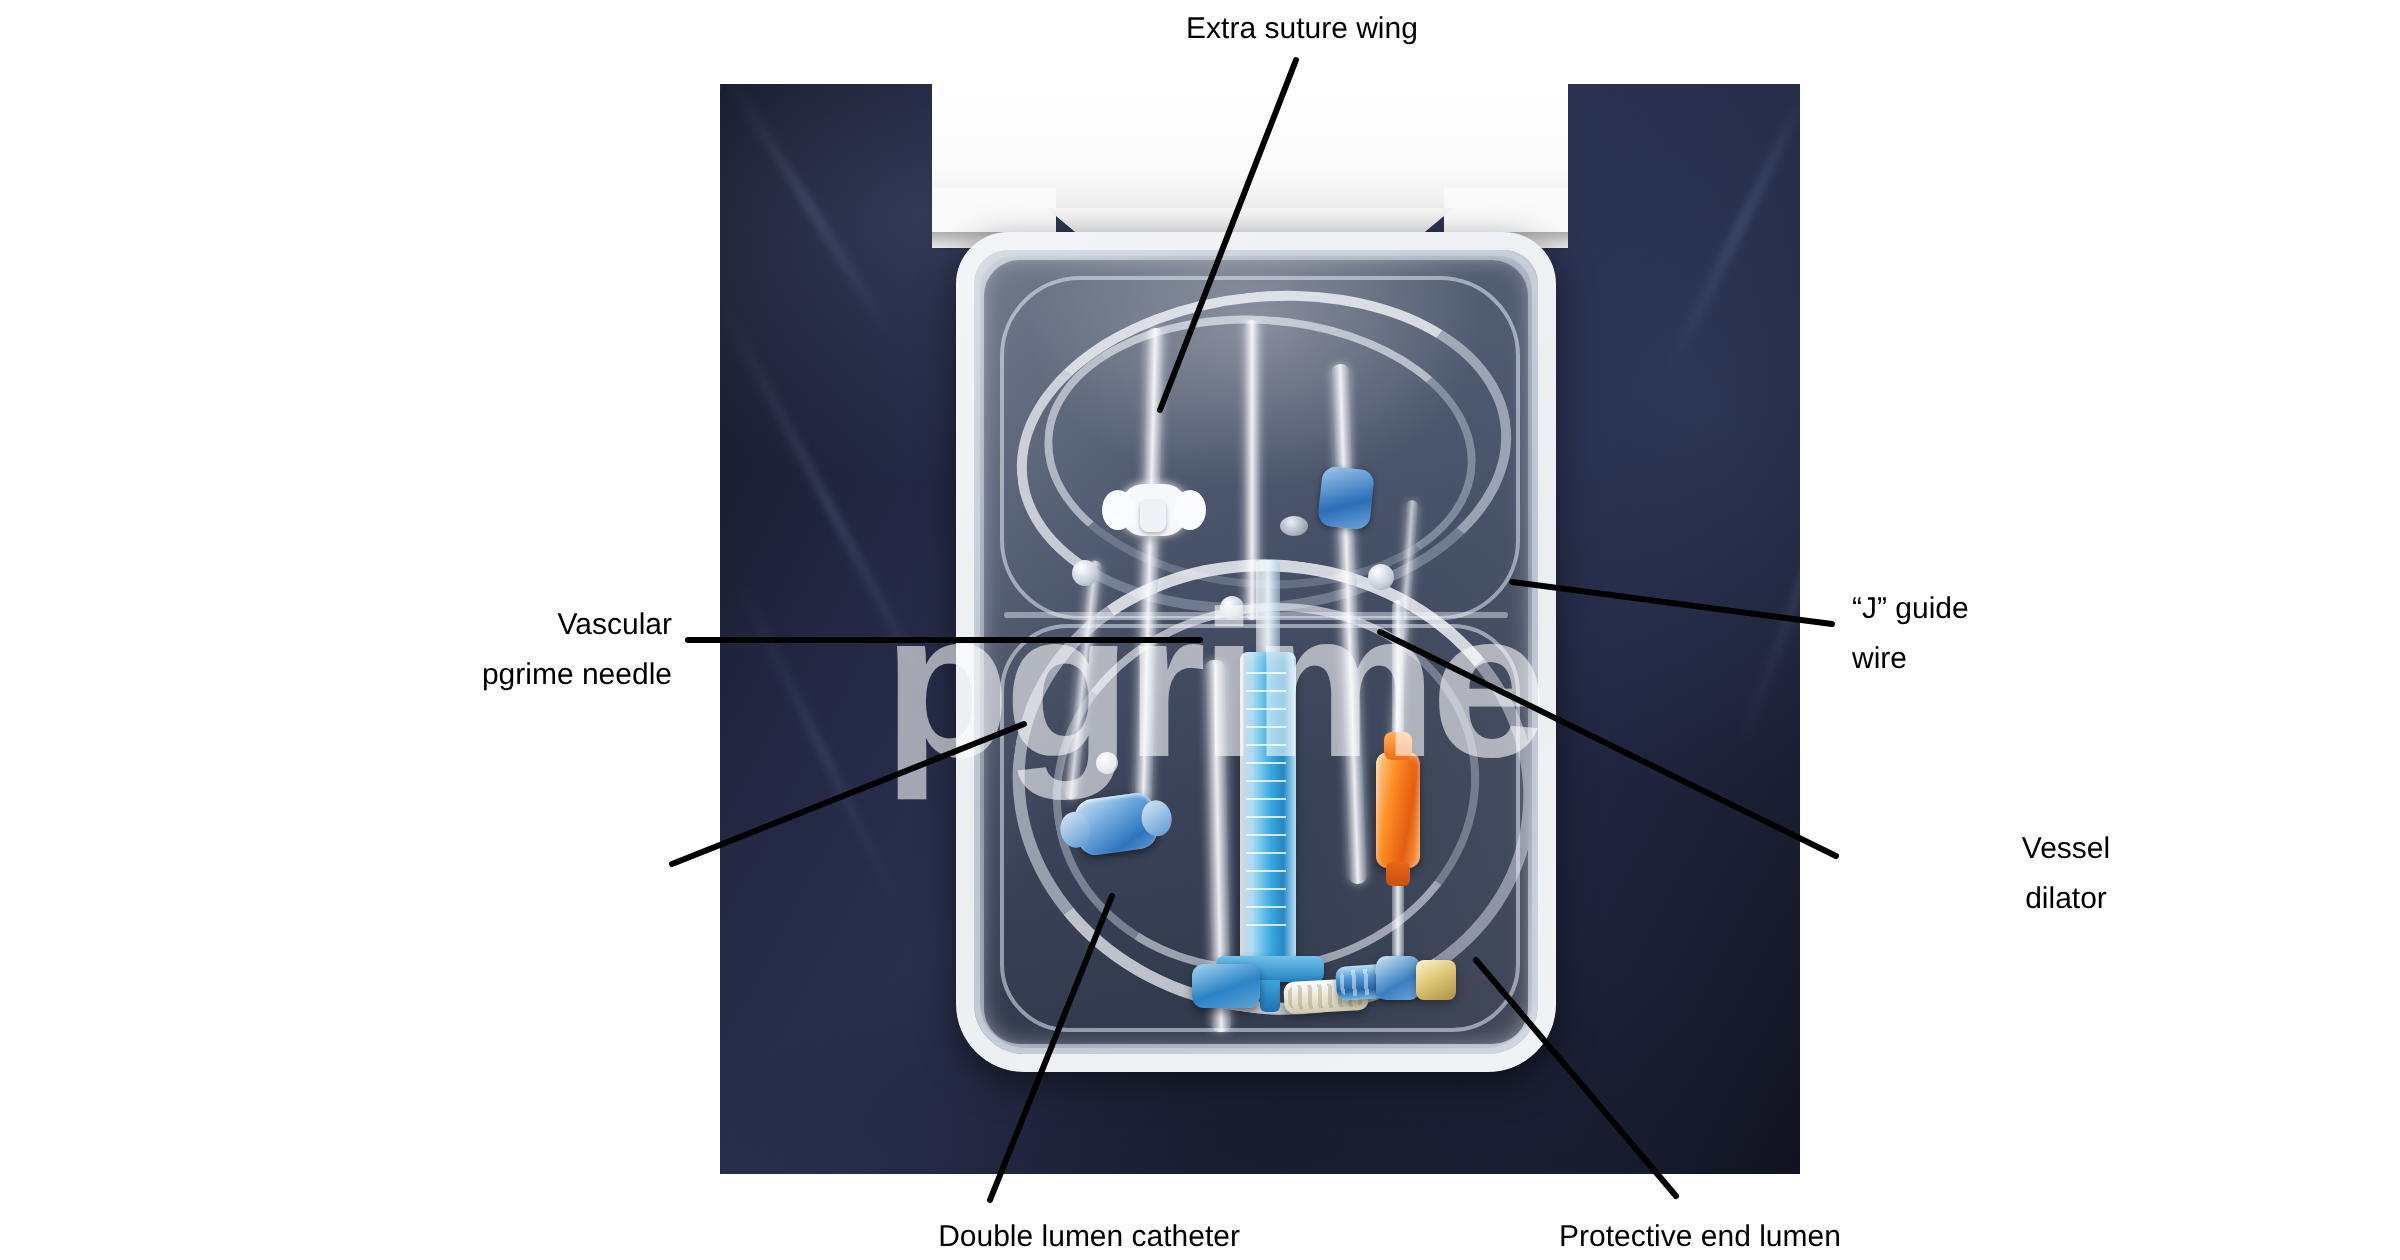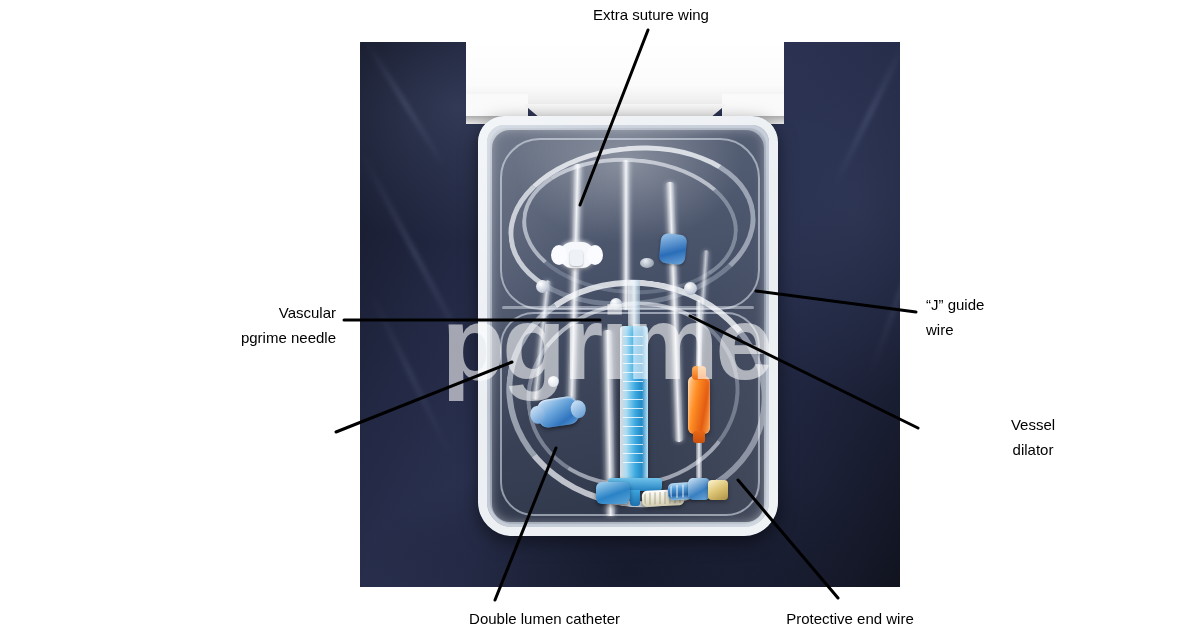--- a/index.html
+++ b/index.html
@@ -324,15 +324,15 @@
   </svg>
 
   <div class="label lbl-extra">Extra suture wing</div>
   <div class="label lbl-vascular">Vascular
 pgrime needle</div>
   <div class="label lbl-jguide">“J” guide
 wire</div>
   <div class="label lbl-vessel">Vessel
 dilator</div>
   <div class="label lbl-double">Double lumen catheter</div>
-  <div class="label lbl-caps">Protective end wire</div>
+  <div class="label lbl-caps">Protective end lumen</div>
 
 </div>
 
 </body></html>

